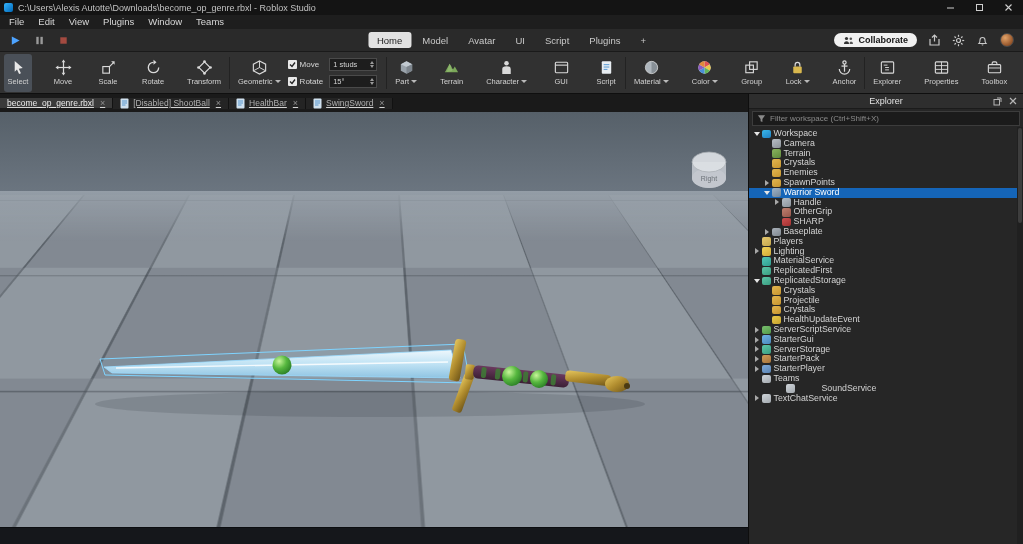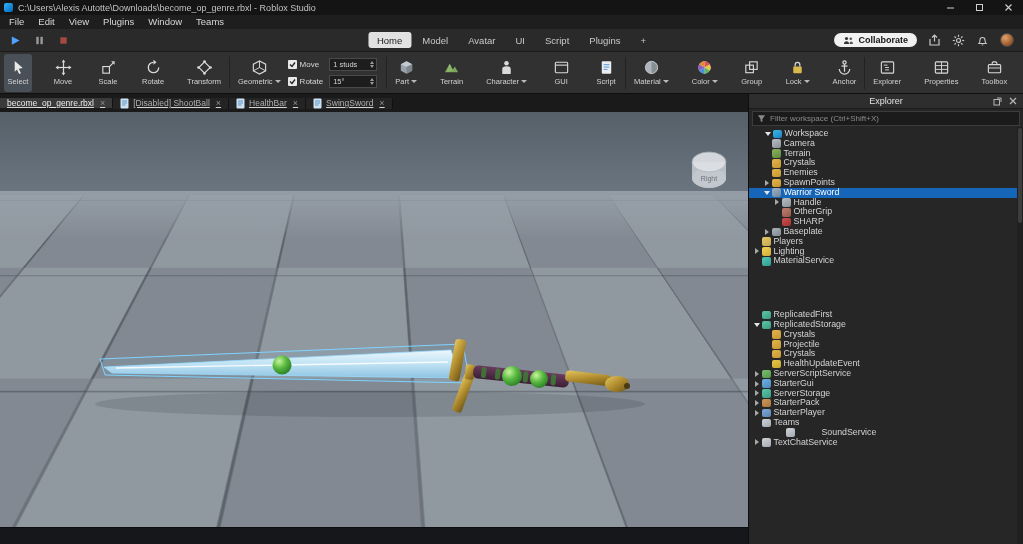--- a/index.html
+++ b/index.html
@@ -637,21 +637,21 @@
       </div>
       <div class="filterbar">
         <span class="icn">
             <svg width="9" height="9" viewBox="0 0 10 10">
               <path d="M1 1.5 H9 L6 5.5 V9 L4 8 V5.5 Z" fill="#8a8a8a"></path>
             </svg>
           </span>
         <input type="text" placeholder="Filter workspace (Ctrl+Shift+X)" style="">
       </div>
       <div class="tree" id="tree">
-          <div class="trow" style="padding-left: 3px; margin-left: 11px;">
+          <div class="trow" style="padding-left: 3px;">
             <span class="arrow open">
               <i></i>
             </span>
             <span class="ticon" style="background: linear-gradient(150deg, rgb(57, 184, 234), rgb(31, 127, 194));"></span>
             <span class="tlbl">Workspace</span>
           </div>
           <div class="trow" style="padding-left: 13px;">
             <span class="arrow"></span>
             <span class="ticon" style="background: linear-gradient(150deg, rgb(185, 191, 198), rgb(138, 144, 151));"></span>
             <span class="tlbl">Camera</span>
@@ -719,21 +719,21 @@
               <i></i>
             </span>
             <span class="ticon" style="background: linear-gradient(150deg, rgb(242, 212, 88), rgb(208, 169, 55));"></span>
             <span class="tlbl">Lighting</span>
           </div>
           <div class="trow" style="padding-left: 3px;">
             <span class="arrow"></span>
             <span class="ticon" style="background: linear-gradient(150deg, rgb(82, 199, 183), rgb(47, 157, 142));"></span>
             <span class="tlbl">MaterialService</span>
           </div>
-          <div class="trow" style="padding-left: 3px; margin-top: 44px;">
+          <div class="trow" style="padding-left: 3px;">
             <span class="arrow"></span>
             <span class="ticon" style="background: linear-gradient(150deg, rgb(92, 198, 168), rgb(58, 157, 129));"></span>
             <span class="tlbl">ReplicatedFirst</span>
           </div>
           <div class="trow" style="padding-left: 3px;">
             <span class="arrow open">
               <i></i>
             </span>
             <span class="ticon" style="background: linear-gradient(150deg, rgb(92, 198, 168), rgb(58, 157, 129));"></span>
             <span class="tlbl">ReplicatedStorage</span>

